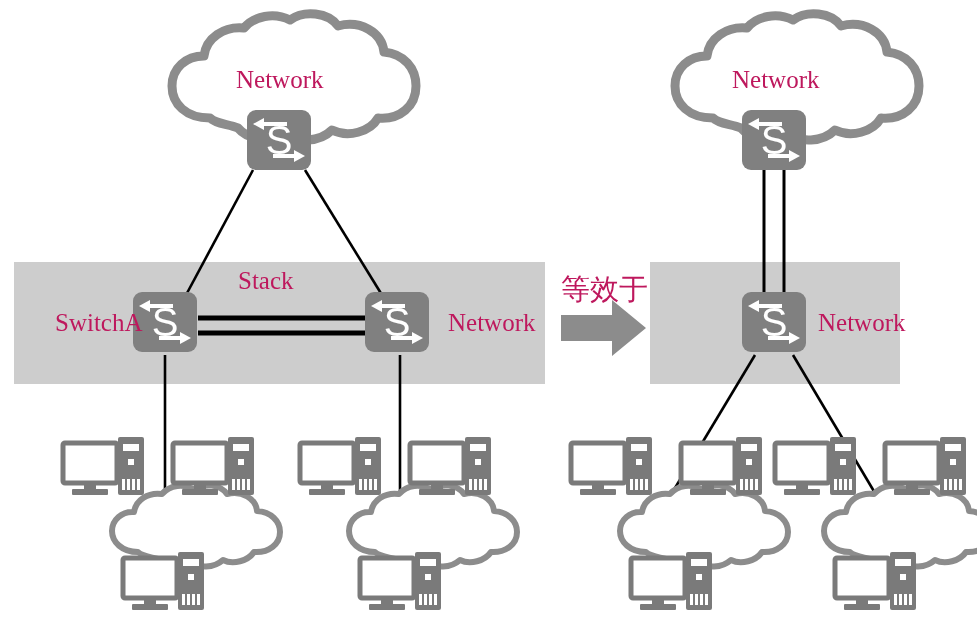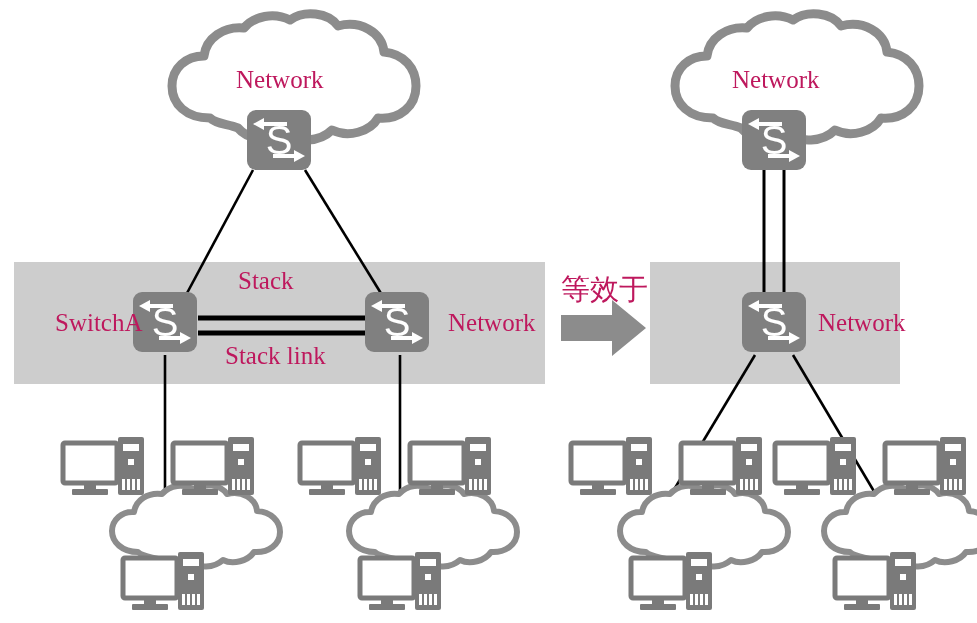--- a/index.html
+++ b/index.html
@@ -186,21 +186,20 @@
     <use href="#pcicon" x="834" y="552"></use>
 
   </svg>
 
   <div class="label label-cloud" style="left:236px; top:67px;">Network</div>
 
   <div class="label label-cloud" style="left:732px; top:67px;">Network</div>
 
   <div class="label label-stack" style="left:238px; top:268px;">Stack</div>
 
-  <div class="label label-stack" style="left:225px; top:343px;">Stack link</div>
 
   <div class="label label-node" style="left:27px; top:310px;margin-left:28px;">SwitchA</div>
 
   <div class="label label-node" style="left:448px; top:310px;">Network</div>
 
   <div class="label label-node" style="left:818px; top:310px;">Network</div>
 
   <div class="label label-cn" style="left:561px; top:275px;">等效于</div>
 
 </div>

